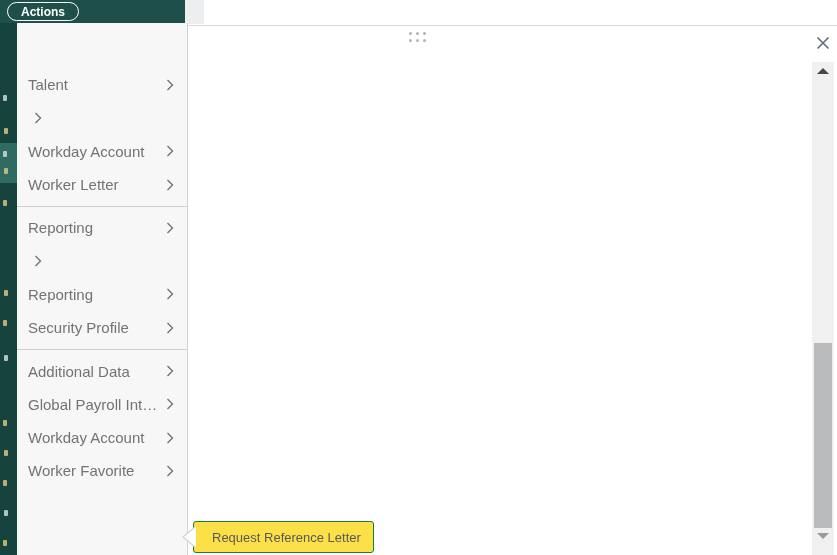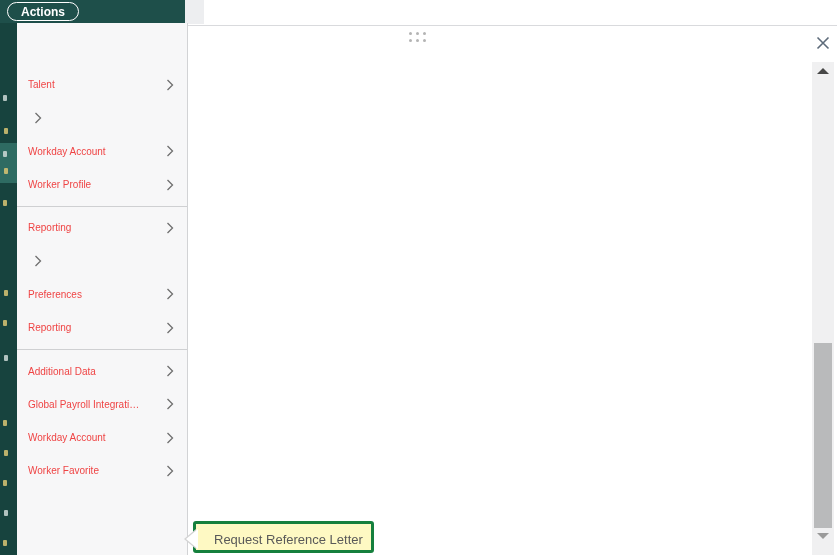--- a/index.html
+++ b/index.html
@@ -83,29 +83,29 @@
   .menu-panel{
     position:absolute;left:17px;top:23px;width:171px;height:532px;
     background:#f7f7f8;border-right:1px solid #d2d3d5;
     box-sizing:border-box;padding-top:45px;z-index:5;
   }
   .menu-item{
     height:33.3px;display:flex;align-items:center;
     padding:0 13px 0 11px;cursor:pointer;
   }
   .menu-item .lbl{
-    flex:1;font-size:10px;color:#ef4444;
+    flex:1;font-size:15px;color:#737373;
     white-space:nowrap;overflow:hidden;text-overflow:ellipsis;
   }
   .menu-item .chev{display:flex;align-items:center;margin-left:6px;}
   .menu-divider{height:1px;background:#cfd0d2;margin:4.5px 0;}
   
   .submenu{
     position:absolute;left:193px;top:521px;width:181px;height:32px;
-    background:#fef9c3;border:3px solid #15803d;border-radius:3px;
+    background:#fde047;border:1px solid #15803d;border-radius:3px;
     box-sizing:border-box;z-index:7;
   }
   .submenu .arrow-outer{
     position:absolute;left:-12px;top:5px;width:0;height:0;
     border-top:10px solid transparent;border-bottom:10px solid transparent;
     border-right:12px solid #d3d3d3;
   }
   .submenu .arrow-inner{
     position:absolute;left:-10px;top:5px;width:0;height:0;
     border-top:10px solid transparent;border-bottom:10px solid transparent;
@@ -188,21 +188,21 @@
   </div>
   <div class="menu-item">
     <span class="lbl">Workday Account</span>
     <span class="chev">
         <svg width="8" height="12" viewBox="0 0 8 12">
           <path d="M1.5 1 L6.5 6 L1.5 11" stroke="#6f6f6f" stroke-width="1.3" fill="none"></path>
         </svg>
       </span>
   </div>
   <div class="menu-item">
-    <span class="lbl">Worker Profile</span>
+    <span class="lbl">Worker Letter</span>
     <span class="chev">
         <svg width="8" height="12" viewBox="0 0 8 12">
           <path d="M1.5 1 L6.5 6 L1.5 11" stroke="#6f6f6f" stroke-width="1.3" fill="none"></path>
         </svg>
       </span>
   </div>
 
   <div class="menu-divider"></div>
 
   <div class="menu-item">
@@ -214,29 +214,29 @@
       </span>
   </div>
   <div class="menu-item">
     <span class="chev">
         <svg width="8" height="12" viewBox="0 0 8 12">
           <path d="M1.5 1 L6.5 6 L1.5 11" stroke="#6f6f6f" stroke-width="1.3" fill="none"></path>
         </svg>
       </span>
   </div>
   <div class="menu-item">
-    <span class="lbl">Preferences</span>
-    <span class="chev">
-        <svg width="8" height="12" viewBox="0 0 8 12">
-          <path d="M1.5 1 L6.5 6 L1.5 11" stroke="#6f6f6f" stroke-width="1.3" fill="none"></path>
-        </svg>
-      </span>
-  </div>
-  <div class="menu-item">
     <span class="lbl">Reporting</span>
+    <span class="chev">
+        <svg width="8" height="12" viewBox="0 0 8 12">
+          <path d="M1.5 1 L6.5 6 L1.5 11" stroke="#6f6f6f" stroke-width="1.3" fill="none"></path>
+        </svg>
+      </span>
+  </div>
+  <div class="menu-item">
+    <span class="lbl">Security Profile</span>
     <span class="chev">
         <svg width="8" height="12" viewBox="0 0 8 12">
           <path d="M1.5 1 L6.5 6 L1.5 11" stroke="#6f6f6f" stroke-width="1.3" fill="none"></path>
         </svg>
       </span>
   </div>
 
   <div class="menu-divider"></div>
 
   <div class="menu-item">

